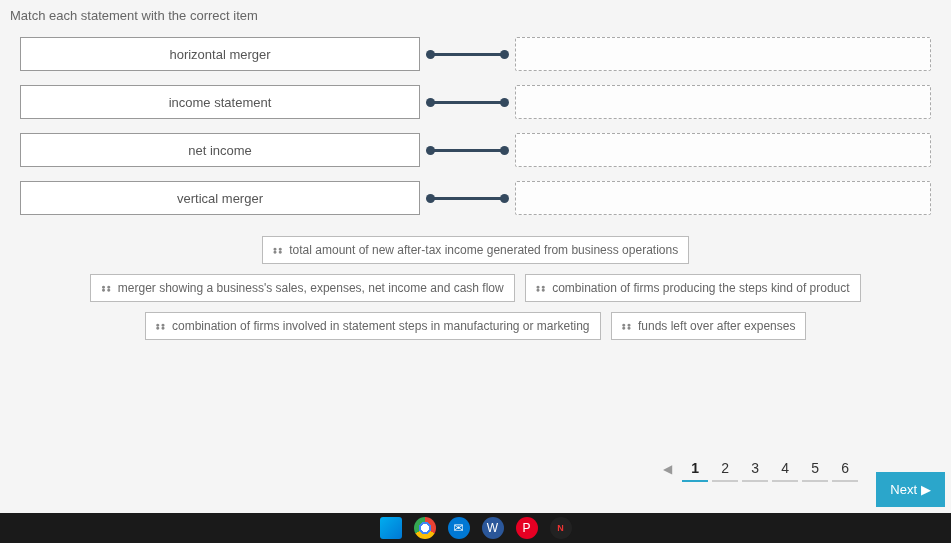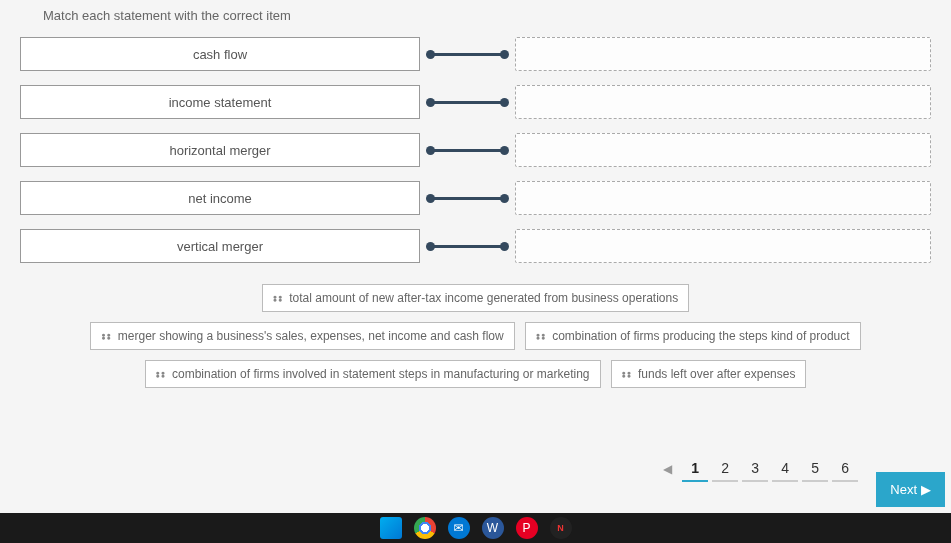--- a/index.html
+++ b/index.html
@@ -8,21 +8,20 @@
     background: #f5f5f5;
     width: 951px;
     height: 543px;
     position: relative;
     overflow: hidden;
   }
   .instruction {
     color: #666;
     font-size: 13px;
     padding: 8px 10px 14px;
-    margin-left: 33px;
   }
   .match-area {
     padding: 0 20px;
   }
   .match-row {
     display: flex;
     align-items: center;
     margin-bottom: 14px;
     height: 34px;
   }
@@ -175,35 +174,28 @@
   .tb-pdf { background: #222; color:#e33; font-weight:bold; font-size:9px;}
   .tb-start { background: linear-gradient(135deg,#00adef,#0078d4); border-radius:3px;}
 </style>
 </head>
 <body>
 
 <div class="instruction">Match each statement with the correct item</div>
 
 <div class="match-area">
   <div class="match-row">
-    <div class="term-box">cash flow</div>
+    <div class="term-box">horizontal merger</div>
     <div class="connector">
         <div class="line"></div>
       </div>
     <div class="drop-zone"></div>
   </div>
   <div class="match-row">
     <div class="term-box">income statement</div>
-    <div class="connector">
-        <div class="line"></div>
-      </div>
-    <div class="drop-zone"></div>
-  </div>
-  <div class="match-row">
-    <div class="term-box">horizontal merger</div>
     <div class="connector">
         <div class="line"></div>
       </div>
     <div class="drop-zone"></div>
   </div>
   <div class="match-row">
     <div class="term-box">net income</div>
     <div class="connector">
         <div class="line"></div>
       </div>

